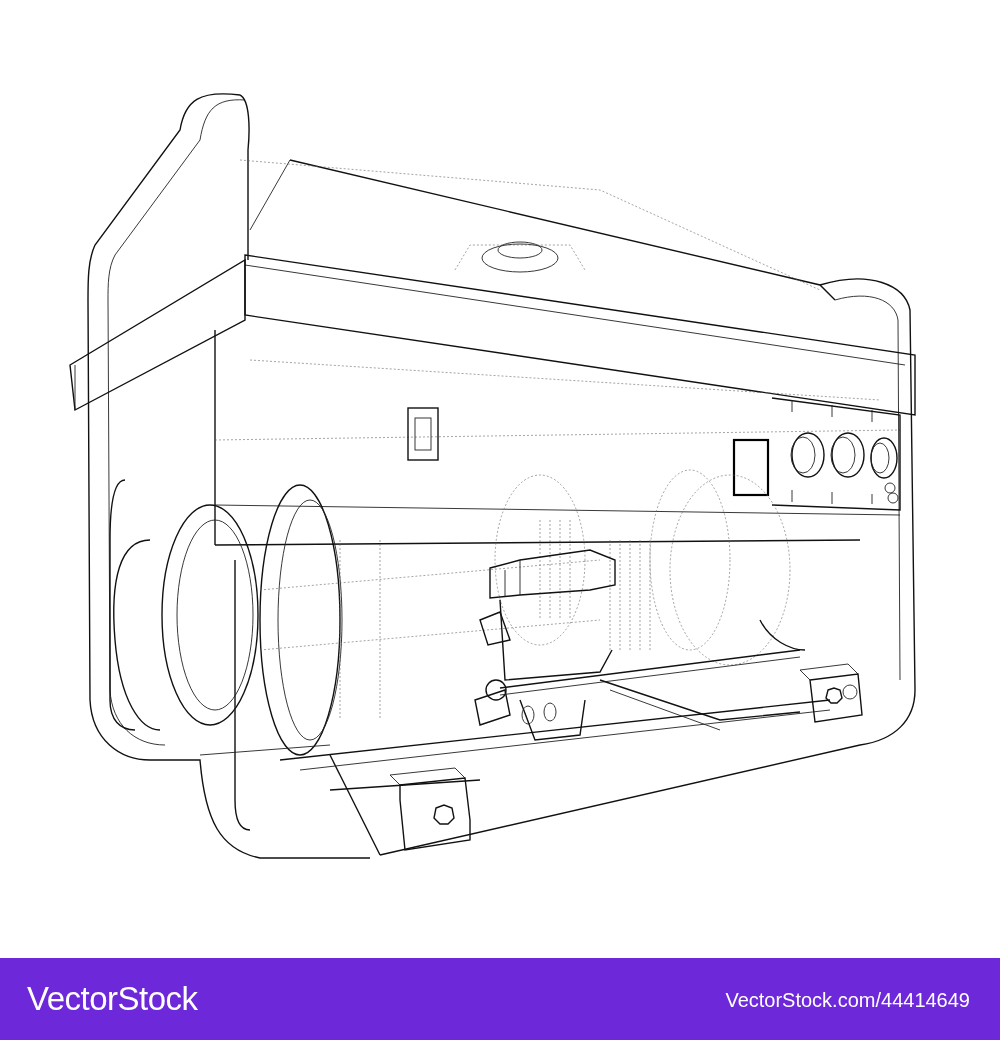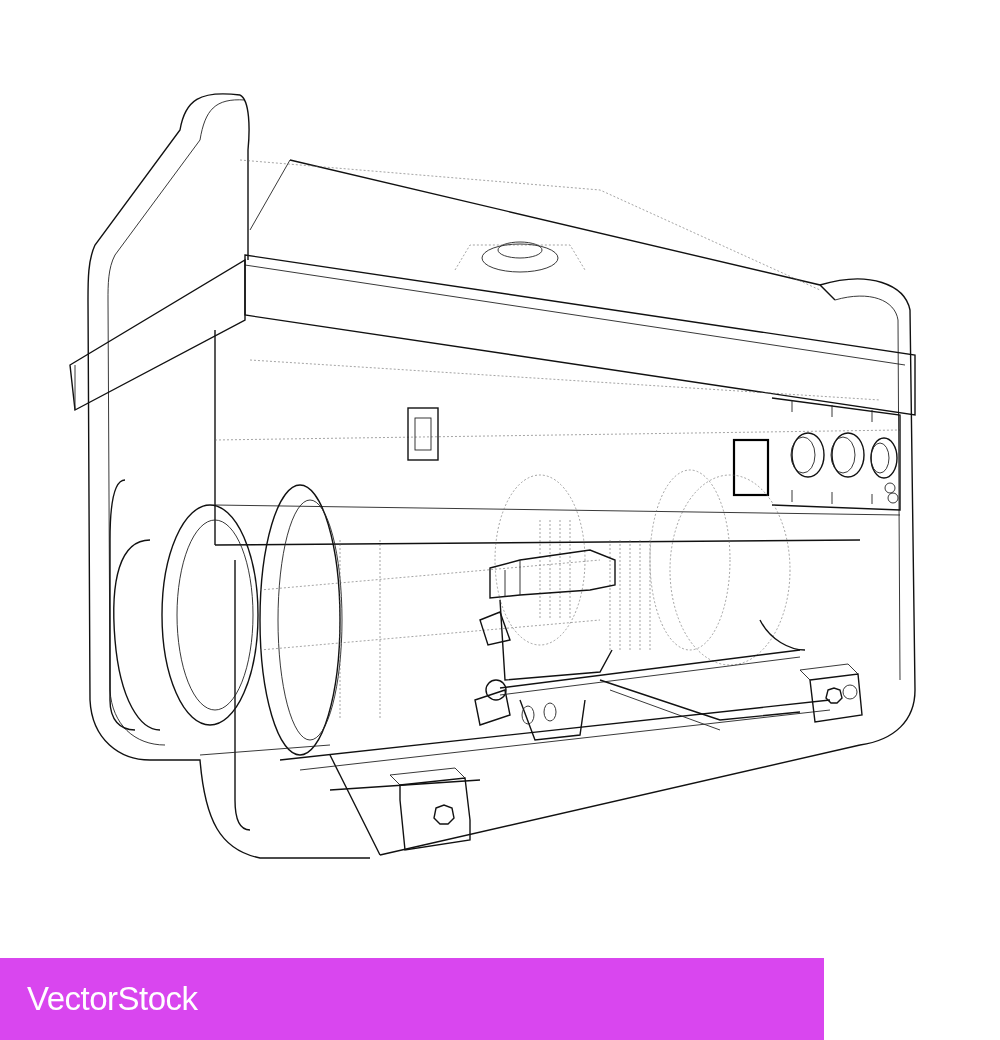--- a/index.html
+++ b/index.html
@@ -1,19 +1,19 @@
 <!DOCTYPE html>
 <html><head>
   <meta charset="utf-8">
   <style>
     html, body { margin: 0; padding: 0; background: #ffffff; }
     body { width: 1000px; height: 1040px; position: relative; overflow: hidden; font-family: "Liberation Sans", sans-serif; }
     .canvas { position: absolute; left: 0; top: 0; width: 1000px; height: 958px; background: #ffffff; }
     .canvas svg { width: 1000px; height: 958px; display: block; }
-    .banner { position: absolute; left: 0; top: 958px; width: 824px; height: 82px; background: #d946ef; color: #ffffff; }
+    .banner { position: absolute; left: 0; top: 958px; width: 1000px; height: 82px; background: #6d28d9; color: #ffffff; }
     .brand { position: absolute; left: 27px; top: 22px; font-size: 33px; letter-spacing: -0.5px; font-family: "Liberation Sans", sans-serif; }
     .ref { position: absolute; right: 30px; top: 31px; font-size: 20px; font-family: "Liberation Sans", sans-serif; }
     .s { fill: none; stroke: #111; stroke-width: 1.4; }
     .t { fill: none; stroke: #222; stroke-width: 0.9; }
     .d { fill: none; stroke: #666; stroke-width: 0.6; stroke-dasharray: 2 2; }
     .h { fill: none; stroke: #000; stroke-width: 2.2; }
   </style>
 </head>
 <body>
 
@@ -105,13 +105,14 @@
     <path class="s" d="M828 690 l6 -2 l6 2 l2 8 l-5 5 l-6 0 l-5 -5 Z"></path>
     <circle class="t" cx="850" cy="692" r="7"></circle>
 
     <path class="s" d="M250 830 C240 830 235 820 235 800 L235 560"></path>
     <path class="t" d="M200 755 L330 745"></path>
   </svg>
 </div>
 
 <div class="banner">
   <div class="brand">VectorStock</div>
+  <div class="ref">VectorStock.com/44414649</div>
 </div>
 
 </body></html>

